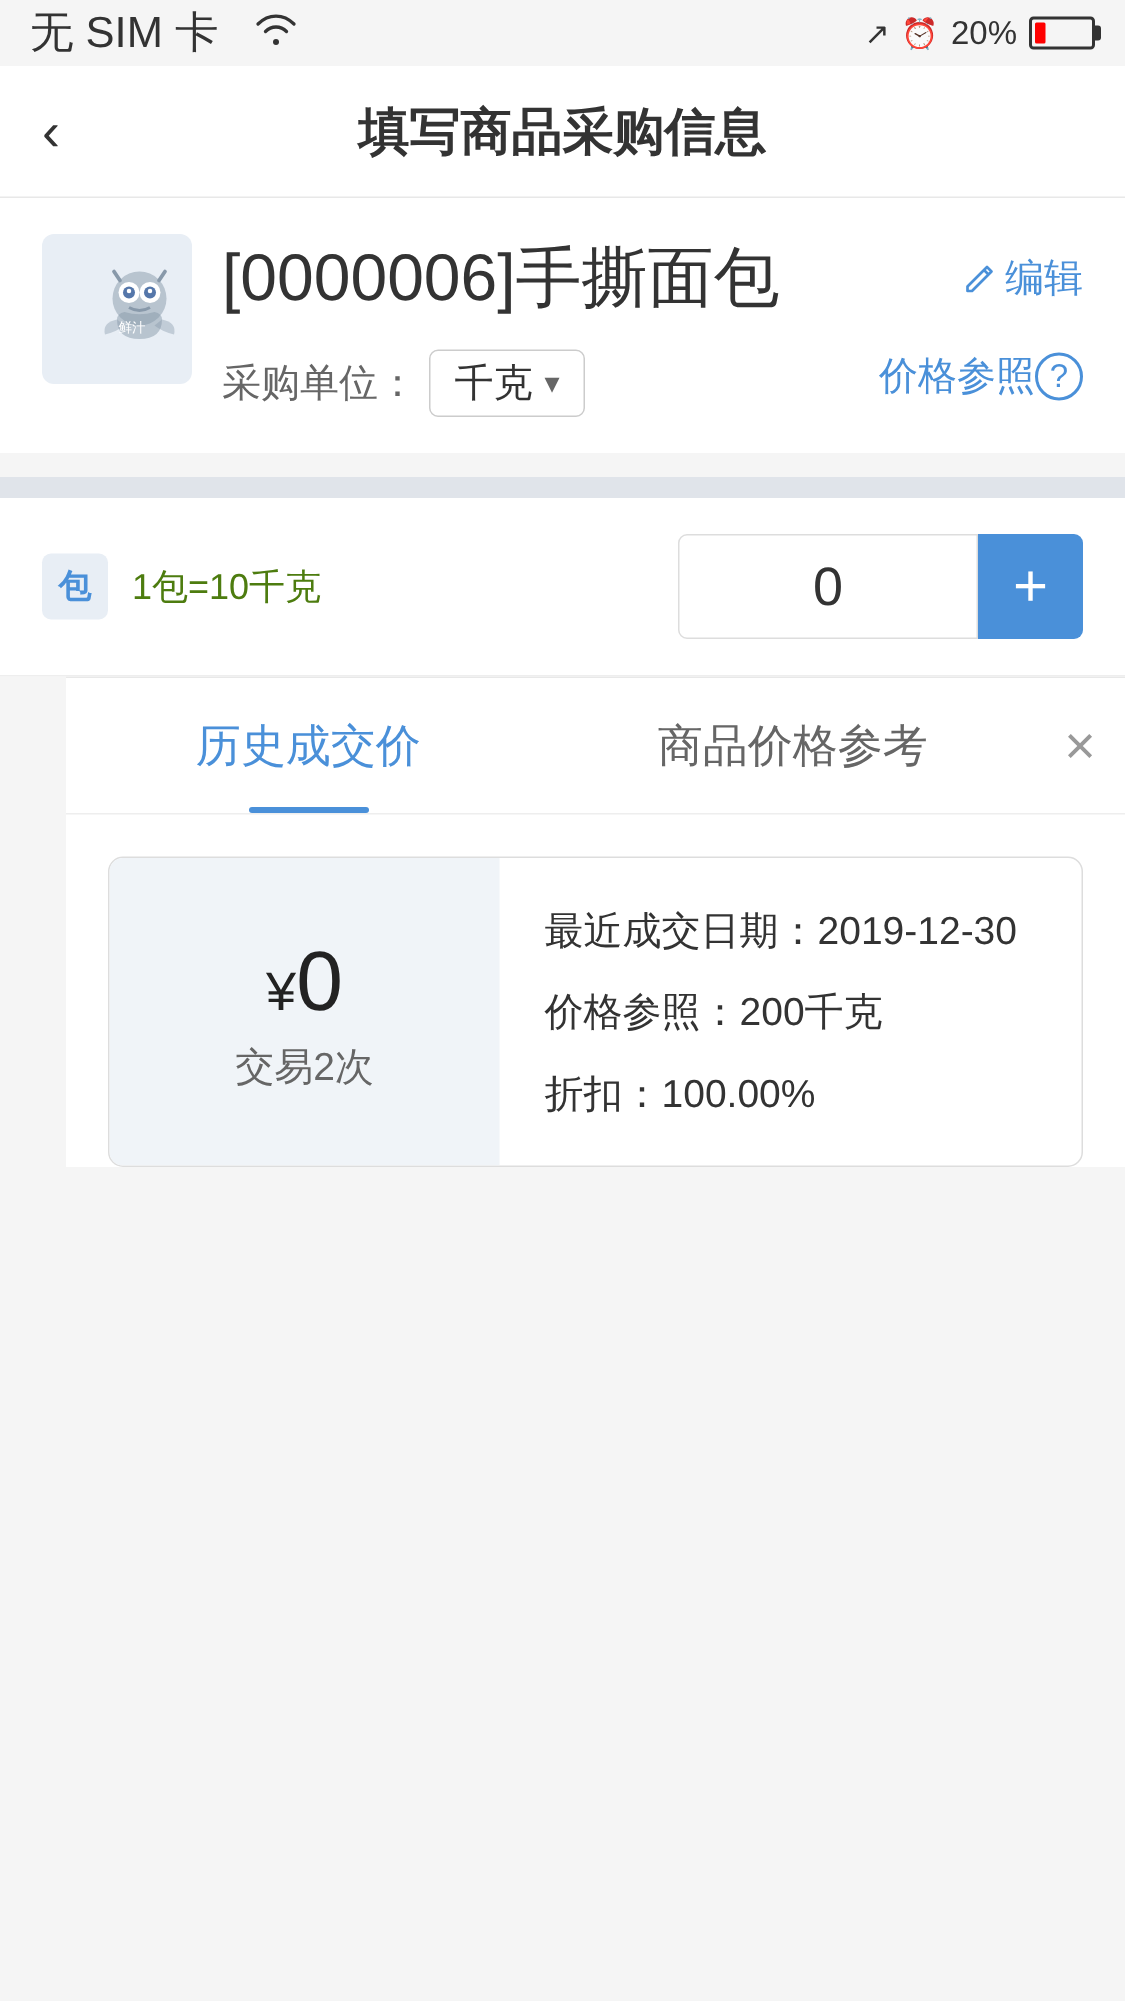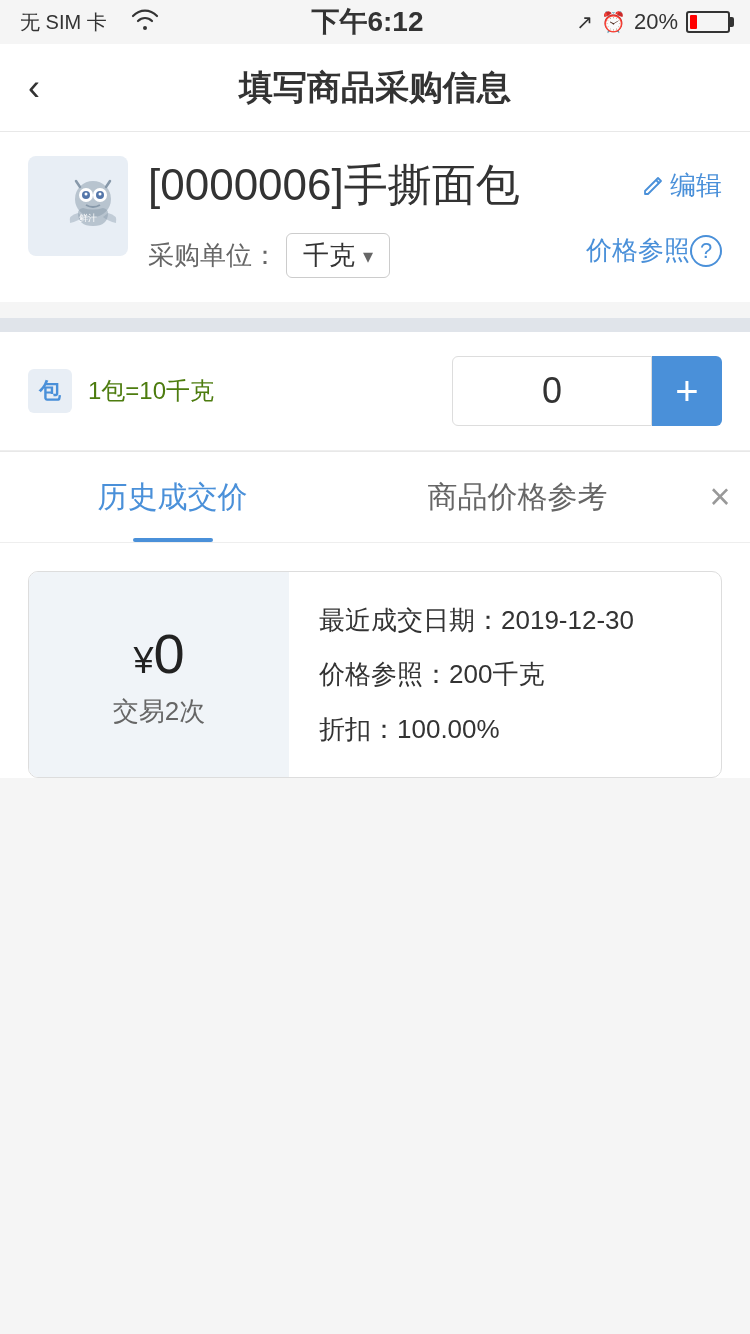--- a/index.html
+++ b/index.html
@@ -22,21 +22,21 @@
       align-items: center;
       justify-content: space-between;
       padding: 0 20px;
       font-size: 26px;
       font-weight: 500;
     }
     .status-left {
       display: flex;
       align-items: center;
       gap: 24px;
-      font-size: 20px;
+      font-size: 29px;
     }
     .status-center {
       font-size: 28px;
       font-weight: 600;
     }
     .status-right {
       display: flex;
       align-items: center;
       gap: 8px;
       font-size: 22px;
@@ -233,20 +233,21 @@
       display: flex;
       align-items: center;
       justify-content: center;
       cursor: pointer;
     }
 
     
     .price-panel {
       background: #fff;
       border-top: 1px solid #e8e8e8;
+      margin-left: 44px;
     }
     .price-tabs {
       display: flex;
       align-items: center;
       border-bottom: 1px solid #eee;
       position: relative;
     }
     .price-tab {
       flex: 1;
       height: 90px;
@@ -342,21 +343,20 @@
   <div class="status-left">
     <span>无 SIM 卡</span>
     <span>
       <svg width="28" height="22" viewBox="0 0 28 22" fill="none">
         <path d="M14 17a2 2 0 1 1 0 4 2 2 0 0 1 0-4z" fill="#333"></path>
         <path d="M7 12c1.9-1.9 4.5-3 7-3s5.1 1.1 7 3" stroke="#333" stroke-width="2.2" fill="none" stroke-linecap="round"></path>
         <path d="M2 7c3.3-3.3 7.8-5.3 12-5.3s8.7 2 12 5.3" stroke="#333" stroke-width="2.2" fill="none" stroke-linecap="round"></path>
       </svg>
     </span>
   </div>
-  <div class="status-center">下午6:12</div>
   <div class="status-right">
     <span style="font-size:20px;">↗</span>
     <span style="font-size:20px;">⏰</span>
     <span>20%</span>
     <div class="battery-icon">
       <div class="battery-fill"></div>
     </div>
   </div>
 </div>
 

